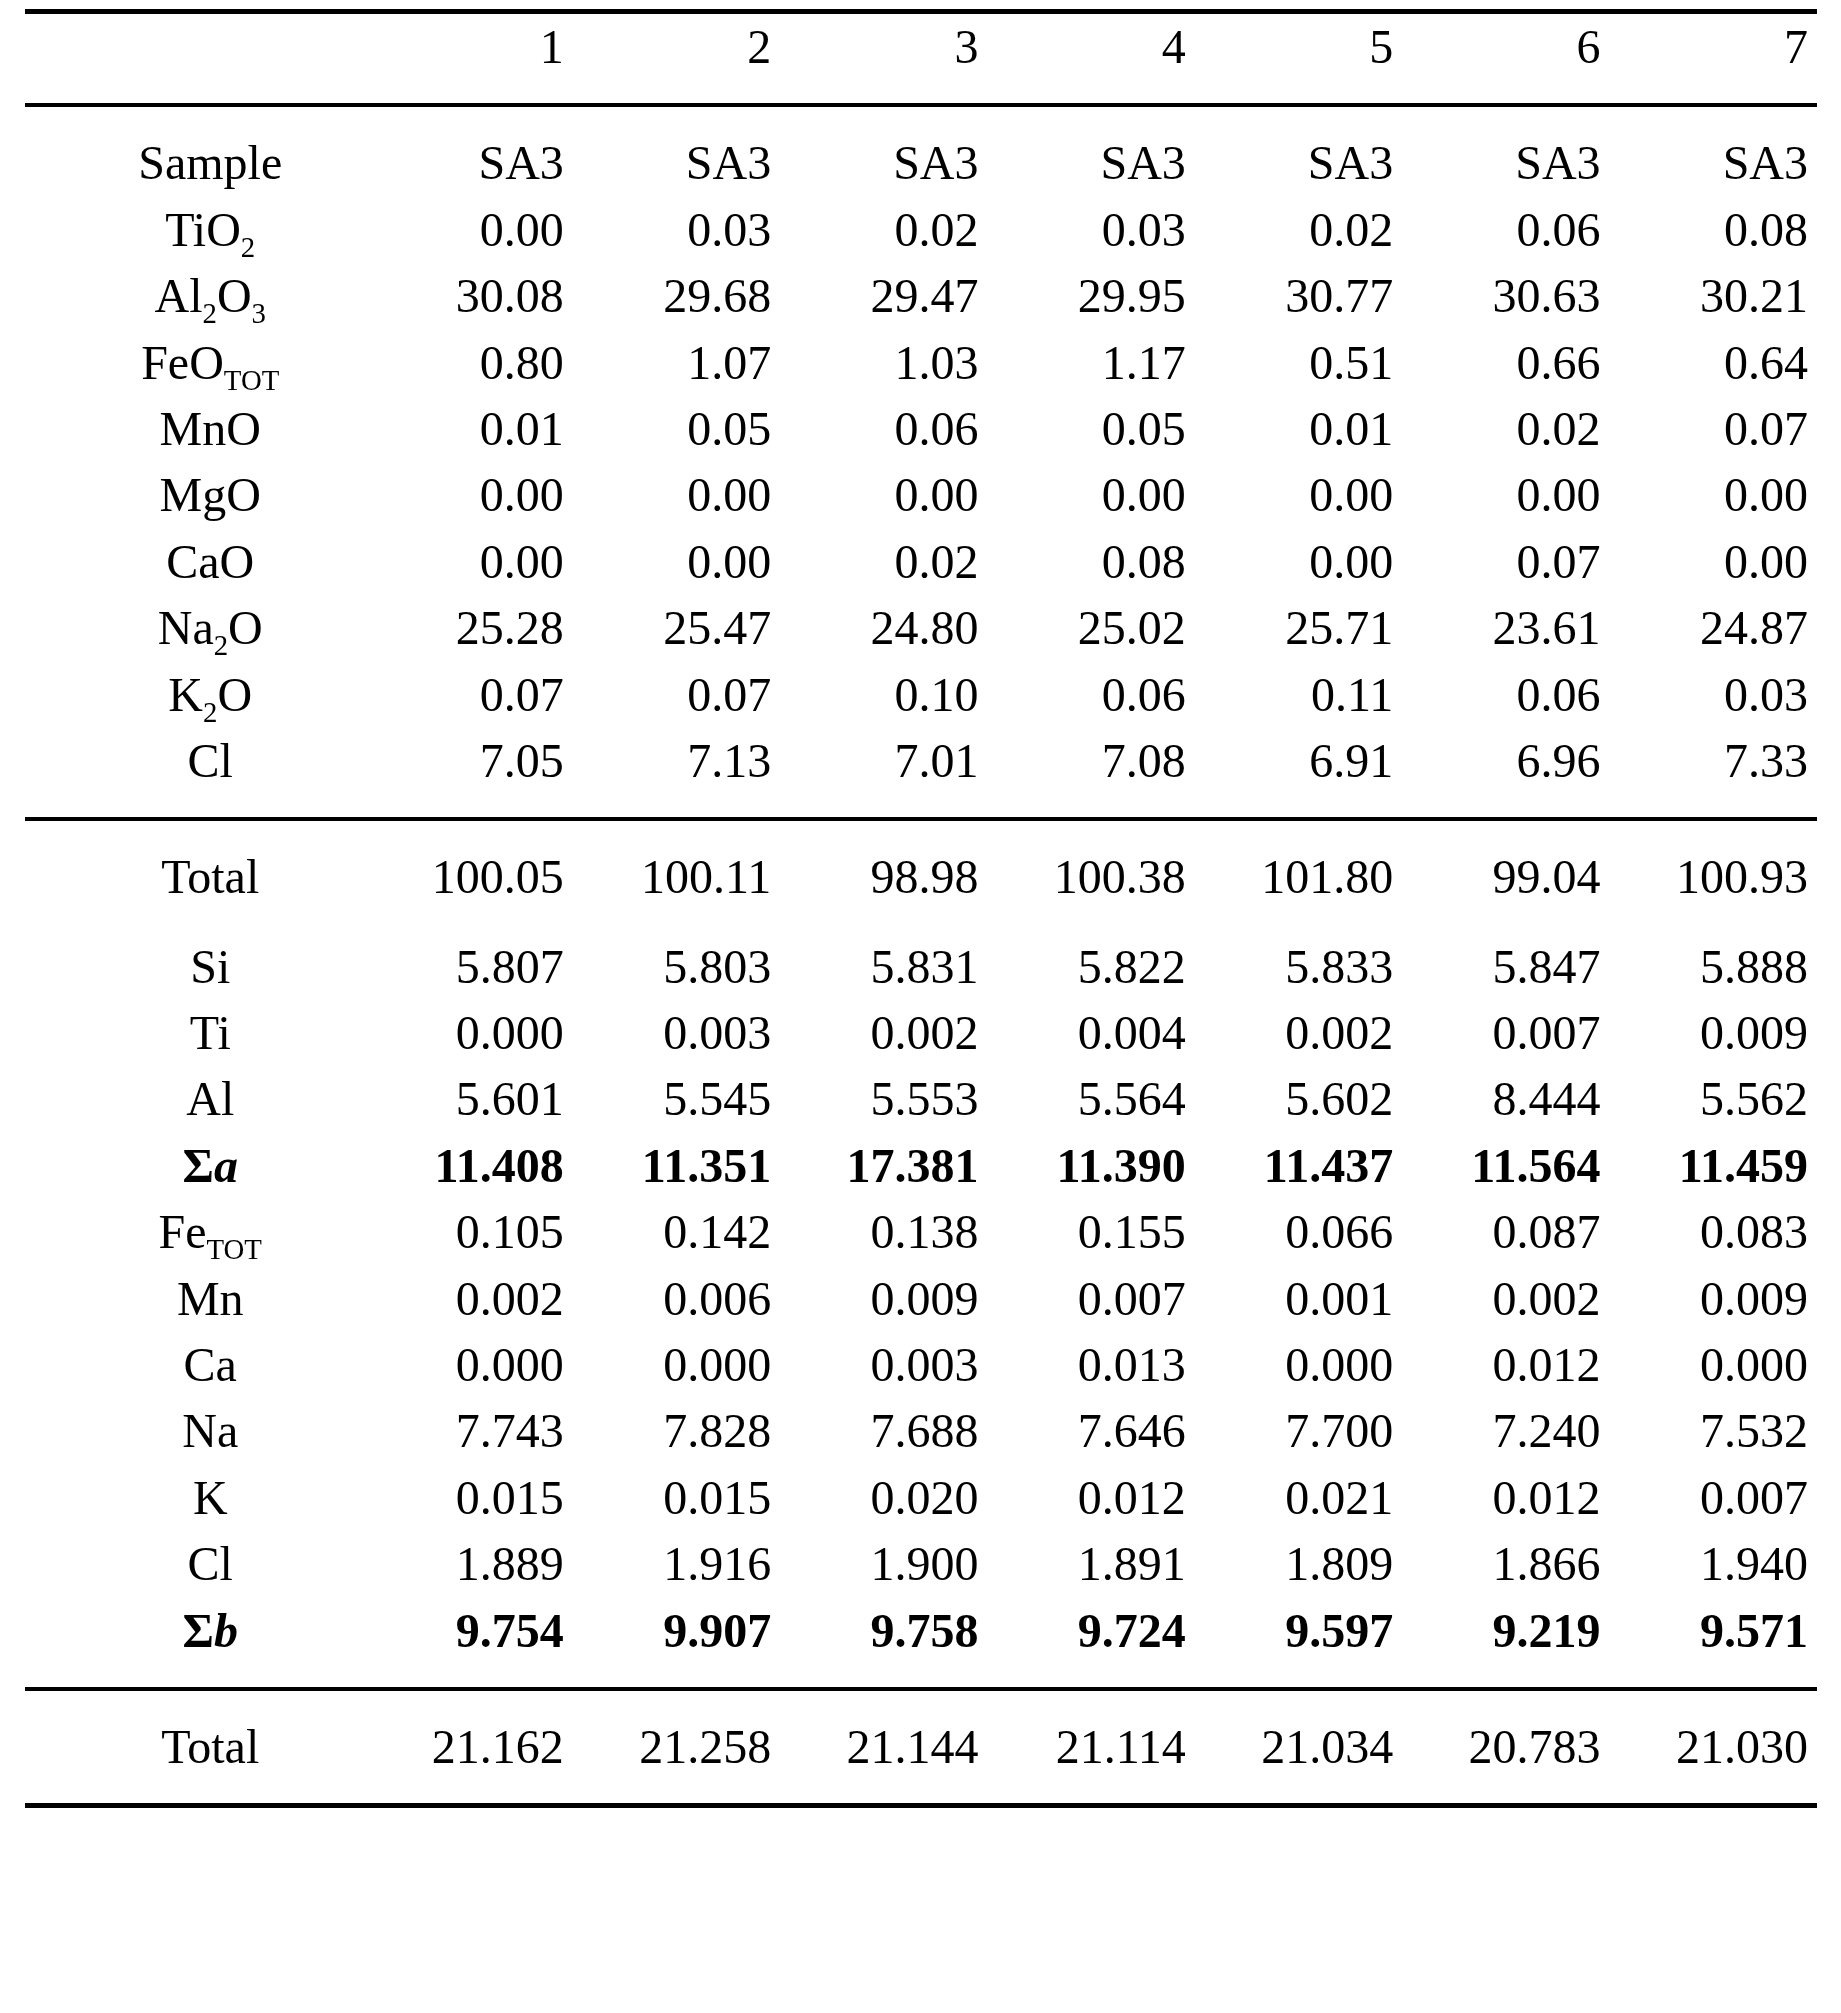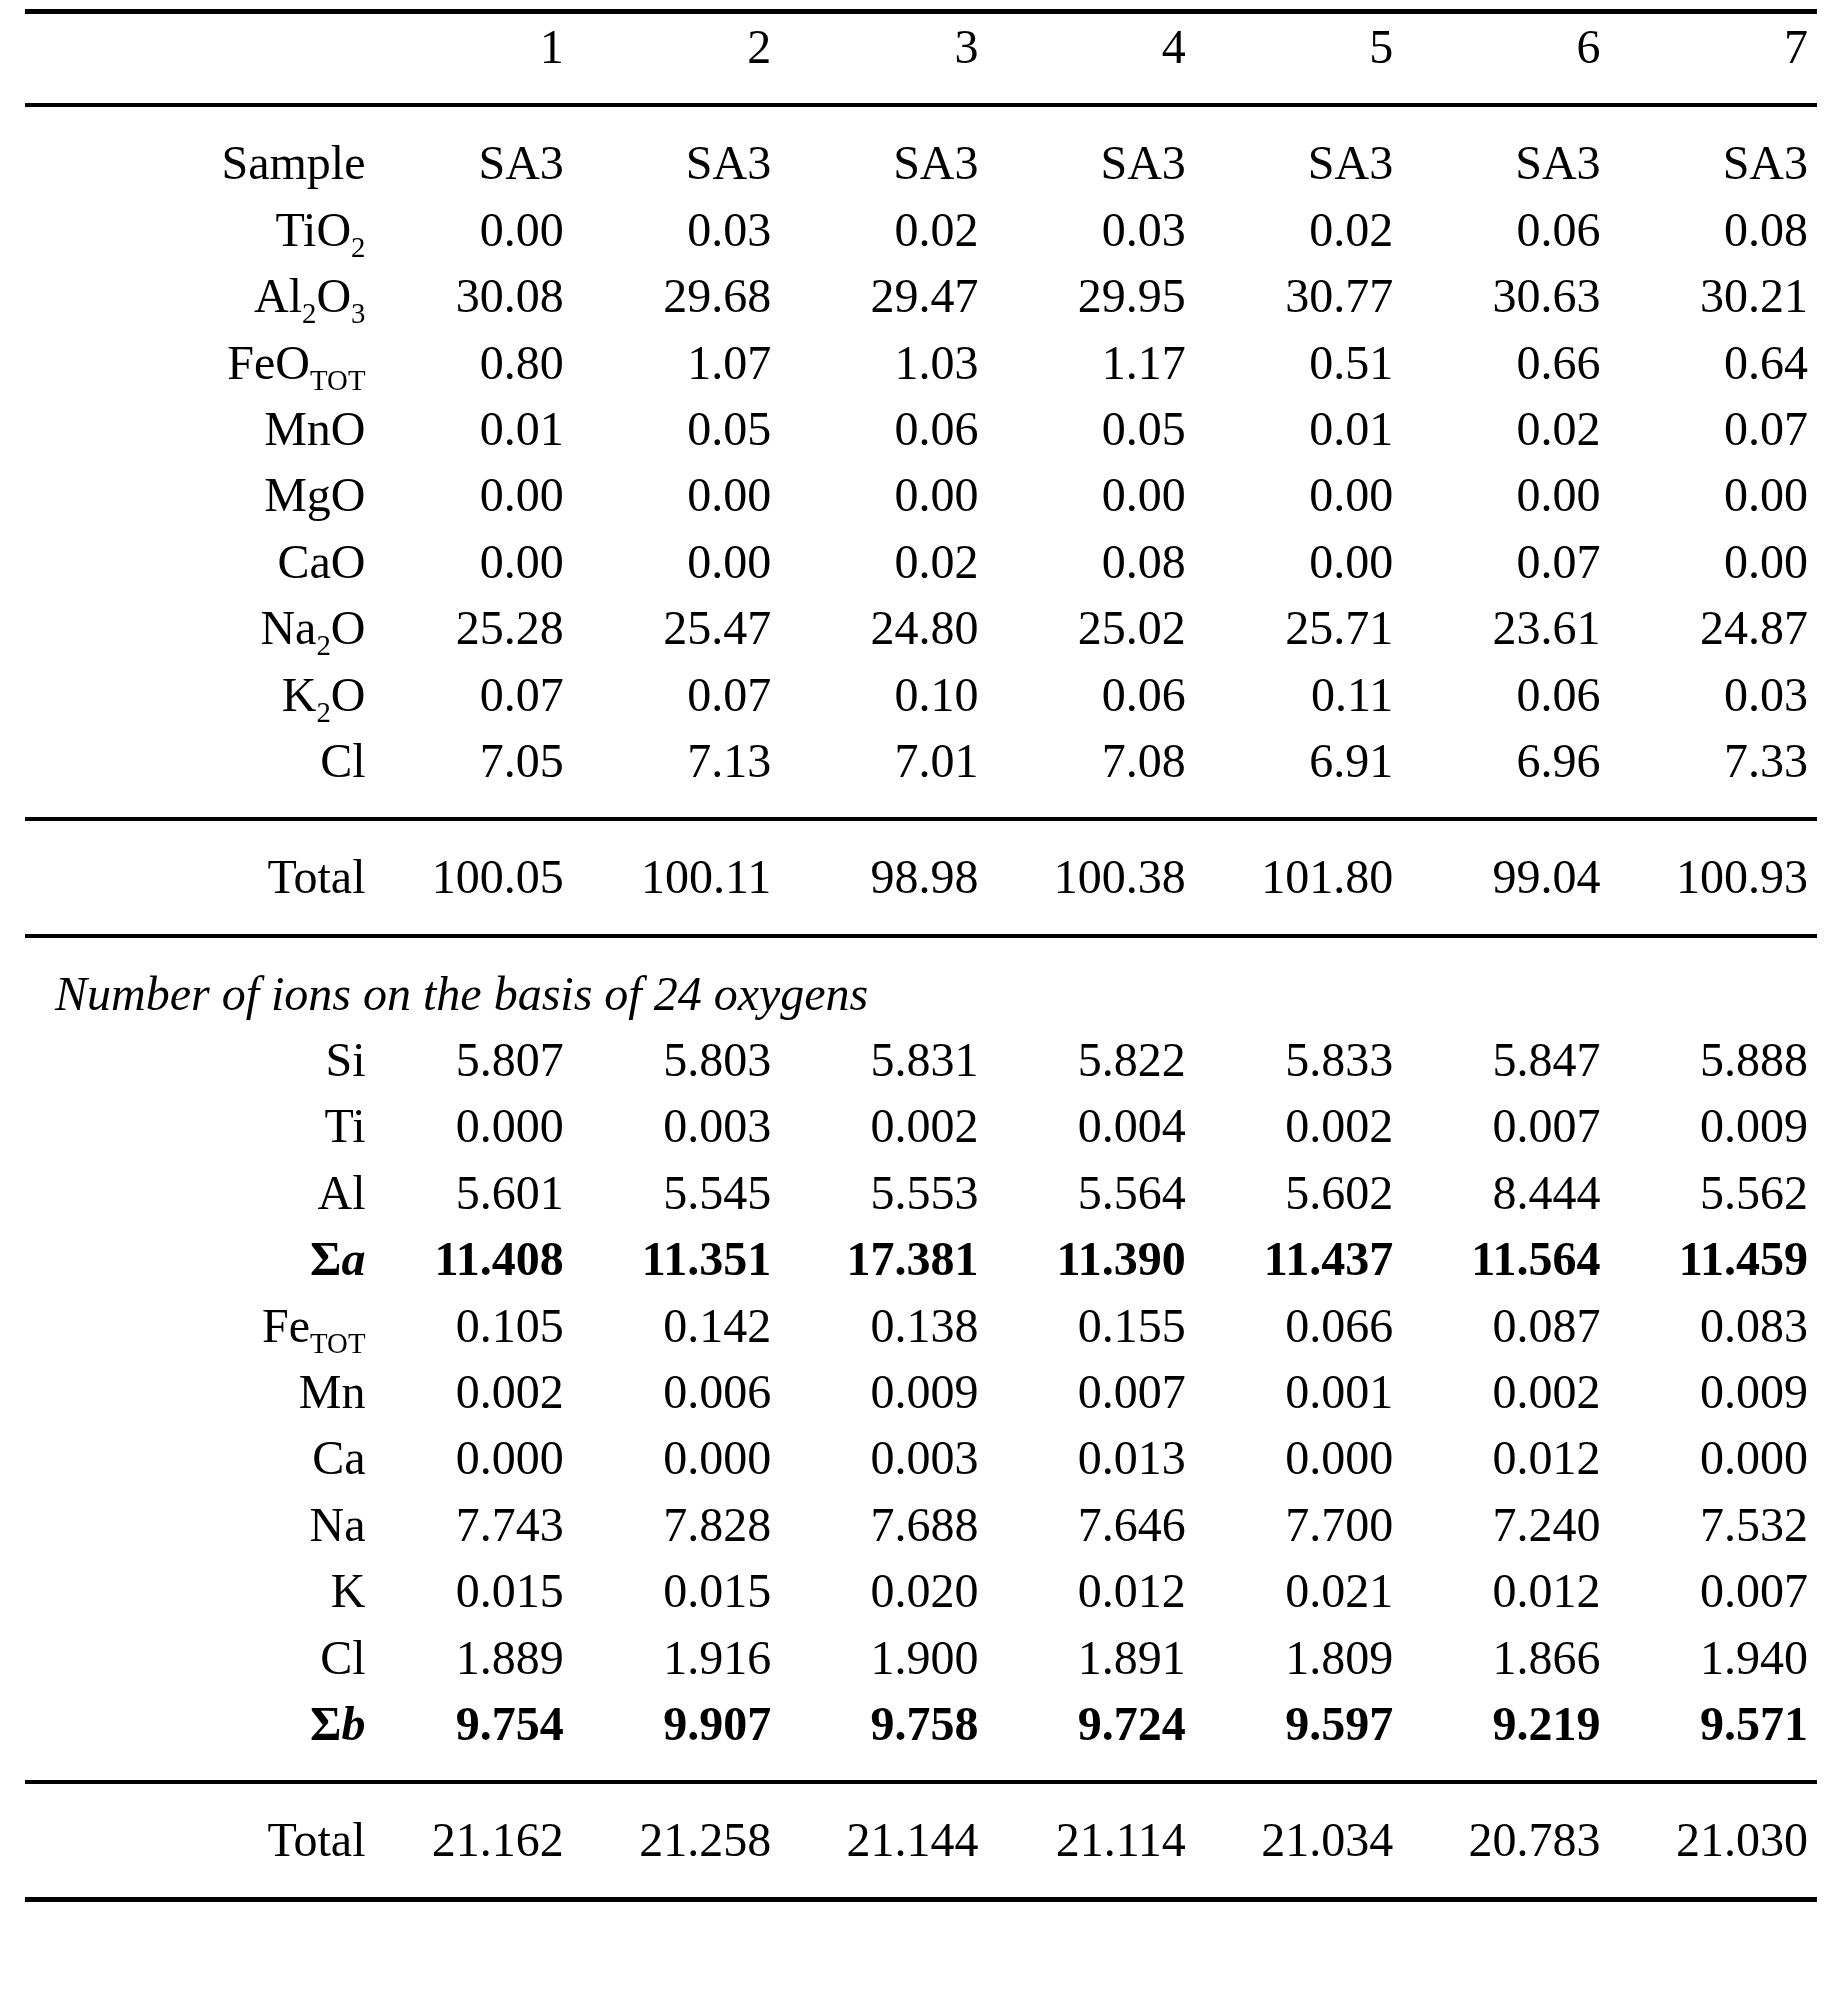--- a/index.html
+++ b/index.html
@@ -14,21 +14,21 @@
   table.comp {
     width: 100%;
     border-collapse: collapse;
     font-size: 48px;
     line-height: 1.05;
     border-top: 5.3px solid #000;
     border-bottom: 5.3px solid #000;
   }
   td, th { padding: 8px 0; font-weight: normal; white-space: nowrap; }
   th.num, td.num { text-align: right; padding-right: 9px; }
-  td.label, th.blank { text-align: right; padding-left: 30px; }
+  td.label, th.blank { text-align: center; padding-left: 30px; }
   tr.rule > td, tr.rule > th { border-top: 4.5px solid #000; }
   tr.pad-t > td, tr.pad-t > th { padding-top: 31px; }
   tr.pad-b > td, tr.pad-b > th { padding-bottom: 31px; }
   tr.bold td { font-weight: bold; }
   sub { font-size: 60%; line-height: 0; }
   .ital { font-style: italic; }
   td.section-title {
     font-style: italic;
     text-align: left;
     padding-left: 30px;
@@ -165,23 +165,20 @@
         <tr class="rule pad-t pad-b">
           <td class="label"><span>Total</span></td>
           <td class="num">100.05</td>
           <td class="num">100.11</td>
           <td class="num">98.98</td>
           <td class="num">100.38</td>
           <td class="num">101.80</td>
           <td class="num">99.04</td>
           <td class="num">100.93</td>
         </tr>
-        <tr class="rule pad-t">
-          <td colspan="8" class="section-title">Number of ions on the basis of 24 oxygens</td>
-        </tr>
         <tr>
           <td class="label"><span>Si</span></td>
           <td class="num">5.807</td>
           <td class="num">5.803</td>
           <td class="num">5.831</td>
           <td class="num">5.822</td>
           <td class="num">5.833</td>
           <td class="num">5.847</td>
           <td class="num">5.888</td>
         </tr>

